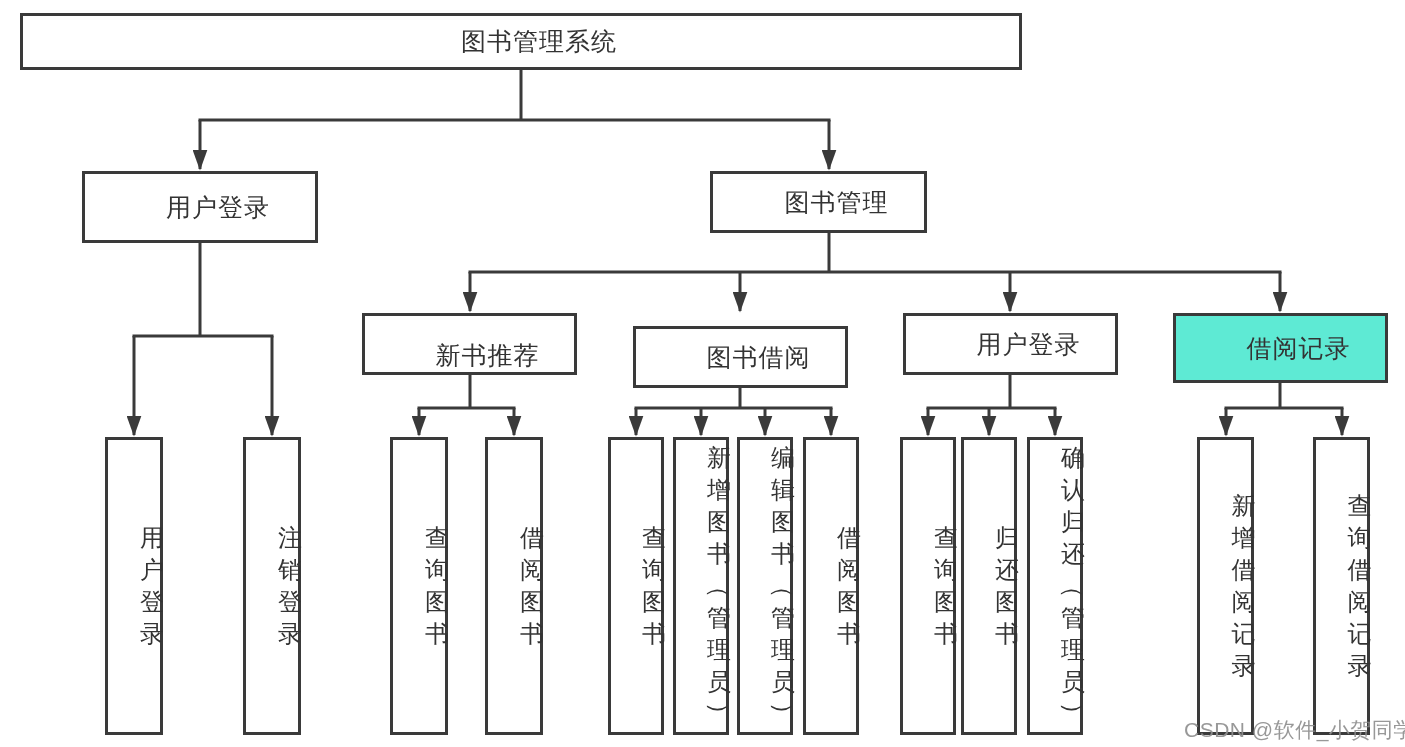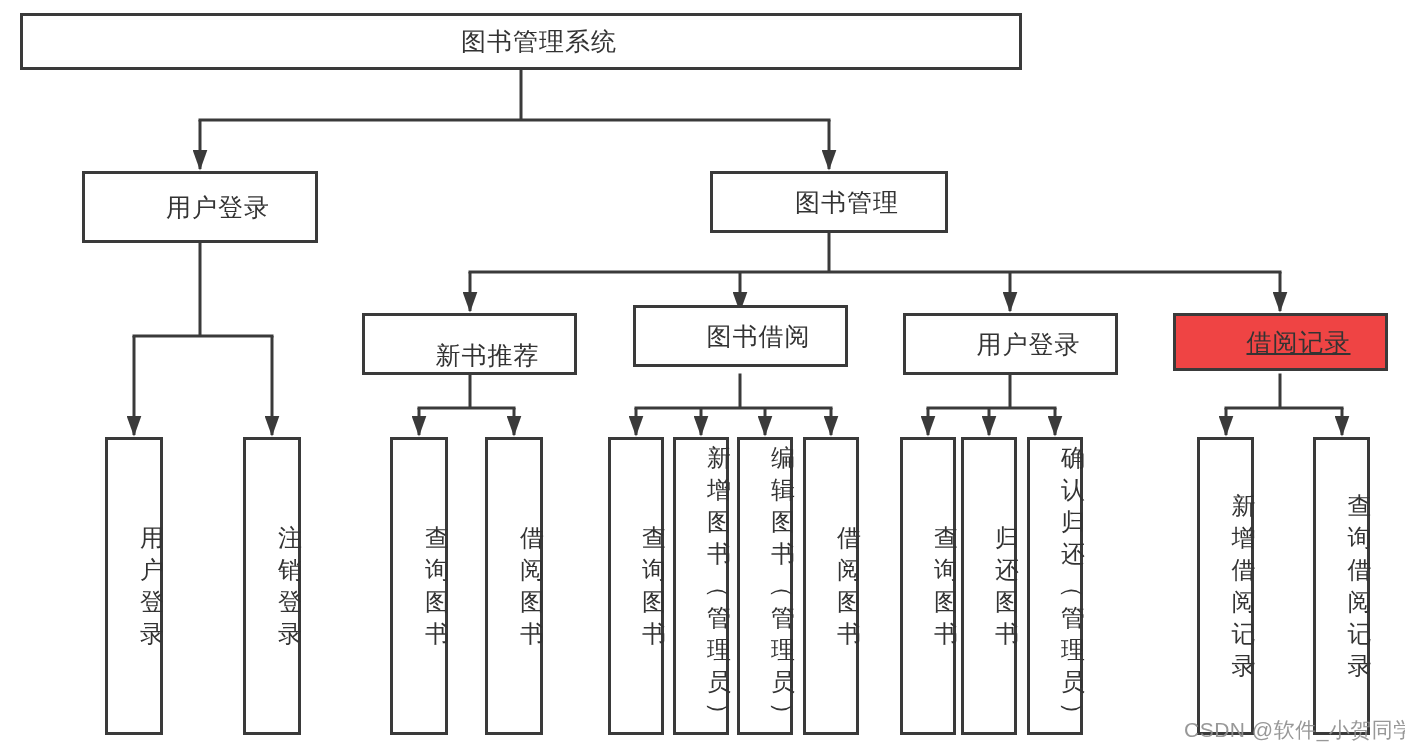--- a/index.html
+++ b/index.html
@@ -96,33 +96,33 @@
       </g>
   </svg>
 
   <div id="nodes-layer">
       <div class="node hbox" style="left: 20px; top: 13px; width: 1002px; height: 57px; border-color: rgb(58, 58, 58); background: rgb(255, 255, 255); color: rgb(51, 51, 51);">
         <span class="label">图书管理系统</span>
       </div>
       <div class="node hbox" style="left: 82px; top: 171px; width: 236px; height: 72px; border-color: rgb(58, 58, 58); background: rgb(255, 255, 255); color: rgb(51, 51, 51);">
         <span class="label">用户登录</span>
       </div>
-      <div class="node hbox" style="left: 710px; top: 171px; width: 238px; height: 62px; border-color: rgb(58, 58, 58); background: rgb(255, 255, 255); color: rgb(51, 51, 51);">
+      <div class="node hbox" style="left: 710px; top: 171px; width: 217px; height: 62px; border-color: rgb(58, 58, 58); background: rgb(255, 255, 255); color: rgb(51, 51, 51);">
         <span class="label">图书管理</span>
       </div>
       <div class="node hbox" style="left: 362px; top: 313px; width: 215px; height: 62px; border-color: rgb(58, 58, 58); background: rgb(255, 255, 255); color: rgb(51, 51, 51); align-items: flex-end;">
         <span class="label">新书推荐</span>
       </div>
-      <div class="node hbox" style="left: 633px; top: 305px; width: 215px; height: 62px; border-color: rgb(58, 58, 58); background: rgb(255, 255, 255); color: rgb(51, 51, 51);">
+      <div class="node hbox" style="left: 633px; top: 326px; width: 215px; height: 62px; border-color: rgb(58, 58, 58); background: rgb(255, 255, 255); color: rgb(51, 51, 51);">
         <span class="label">图书借阅</span>
       </div>
       <div class="node hbox" style="left: 903px; top: 313px; width: 215px; height: 62px; border-color: rgb(58, 58, 58); background: rgb(255, 255, 255); color: rgb(51, 51, 51);">
         <span class="label">用户登录</span>
       </div>
-      <div class="node hbox" style="left: 1173px; top: 313px; width: 215px; height: 58px; border-color: rgb(58, 58, 58); background: #ef4444; color: rgb(51, 51, 51); text-decoration: underline;">
+      <div class="node hbox" style="left: 1173px; top: 313px; width: 215px; height: 70px; border-color: rgb(58, 58, 58); background: #5eead4; color: rgb(51, 51, 51);">
         <span class="label">借阅记录</span>
       </div>
       <div class="node vbox" style="left: 105px; top: 437px; width: 58px; height: 298px; border-color: rgb(58, 58, 58); background: rgb(255, 255, 255); color: rgb(51, 51, 51);">
         <span class="label">
           <div class="vchar">用</div>
           <div class="vchar">户</div>
           <div class="vchar">登</div>
           <div class="vchar">录</div>
         </span>
       </div>

